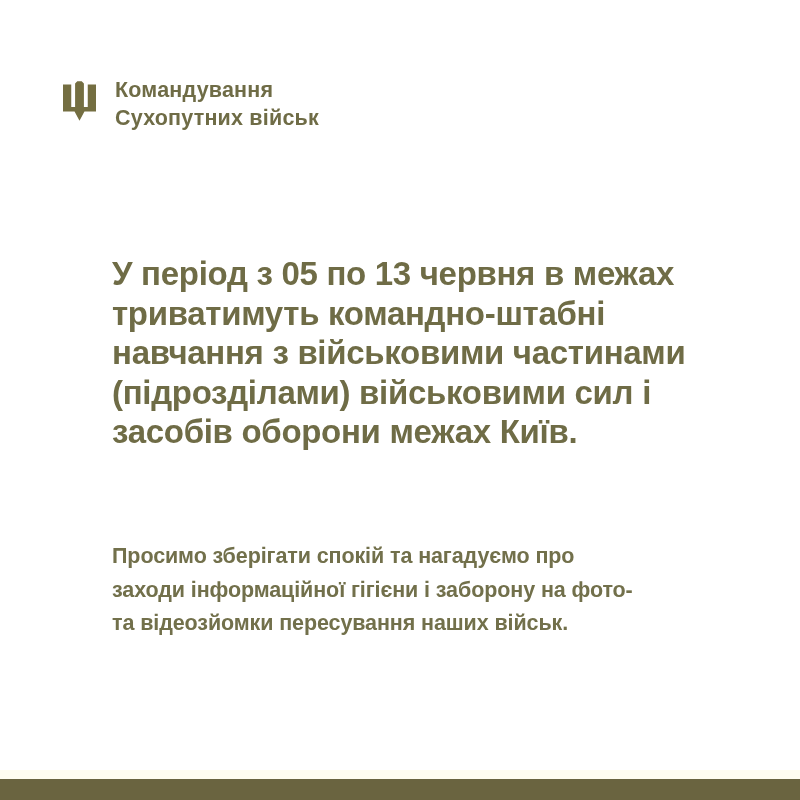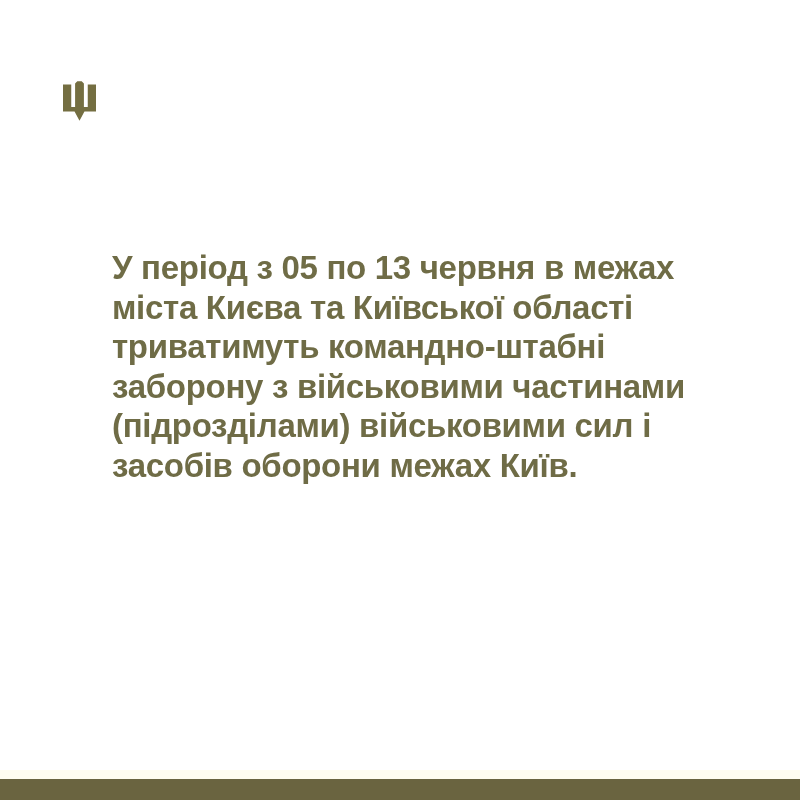--- a/index.html
+++ b/index.html
@@ -30,21 +30,21 @@
     font-size: 21.5px;
     font-weight: 700;
     line-height: 28px;
     color: #6f6c46;
     letter-spacing: 0.2px;
   }
   
   .headline {
     position: absolute;
     left: 112px;
-    top: 248px;
+    top: 254px;
     font-size: 33px;
     font-weight: 700;
     line-height: 39.5px;
     color: #6f6c46;
     letter-spacing: -0.3px;
     white-space: nowrap;
   }
   
   .note {
     position: absolute;
@@ -79,28 +79,36 @@
 <body>
 
 <div class="card">
 
   <div class="brand-row">
     <span class="brand-icon">
       <svg viewBox="0 0 30 36" xmlns="http://www.w3.org/2000/svg" aria-hidden="true">
         <path fill="#746e41" d="M0,3 L7.5,3 L7.5,23.5 L11,23.5 L11,2 L13,0 L17,0 L19,2 L19,23.5 L22.5,23.5 L22.5,3 L30,3 L30,27.5 L19.5,27.5 L15,36 L10.5,27.5 L0,27.5 Z"></path>
       </svg>
     </span>
+    <div class="brand-name">
+      <div>Командування</div>
+      <div>Сухопутних військ</div>
+    </div>
   </div>
 
   <div class="headline">
     <div>У період з 05 по 13 червня в межах</div>
-    <div>міста Києва та Київської області</div>
     <div>триватимуть командно-штабні</div>
-    <div>заборону з військовими частинами</div>
+    <div>навчання з військовими частинами</div>
     <div>(підрозділами) військовими сил і</div>
     <div>засобів оборони межах Київ.</div>
   </div>
 
+  <div class="note">
+    <div>Просимо зберігати спокій та нагадуємо про</div>
+    <div>заходи інформаційної гігієни і заборону на фото-</div>
+    <div>та відеозйомки пересування наших військ.</div>
+  </div>
 
   <div class="cream-strip"></div>
   <div class="bottom-bar"></div>
 
 </div>
 
 </body></html>

